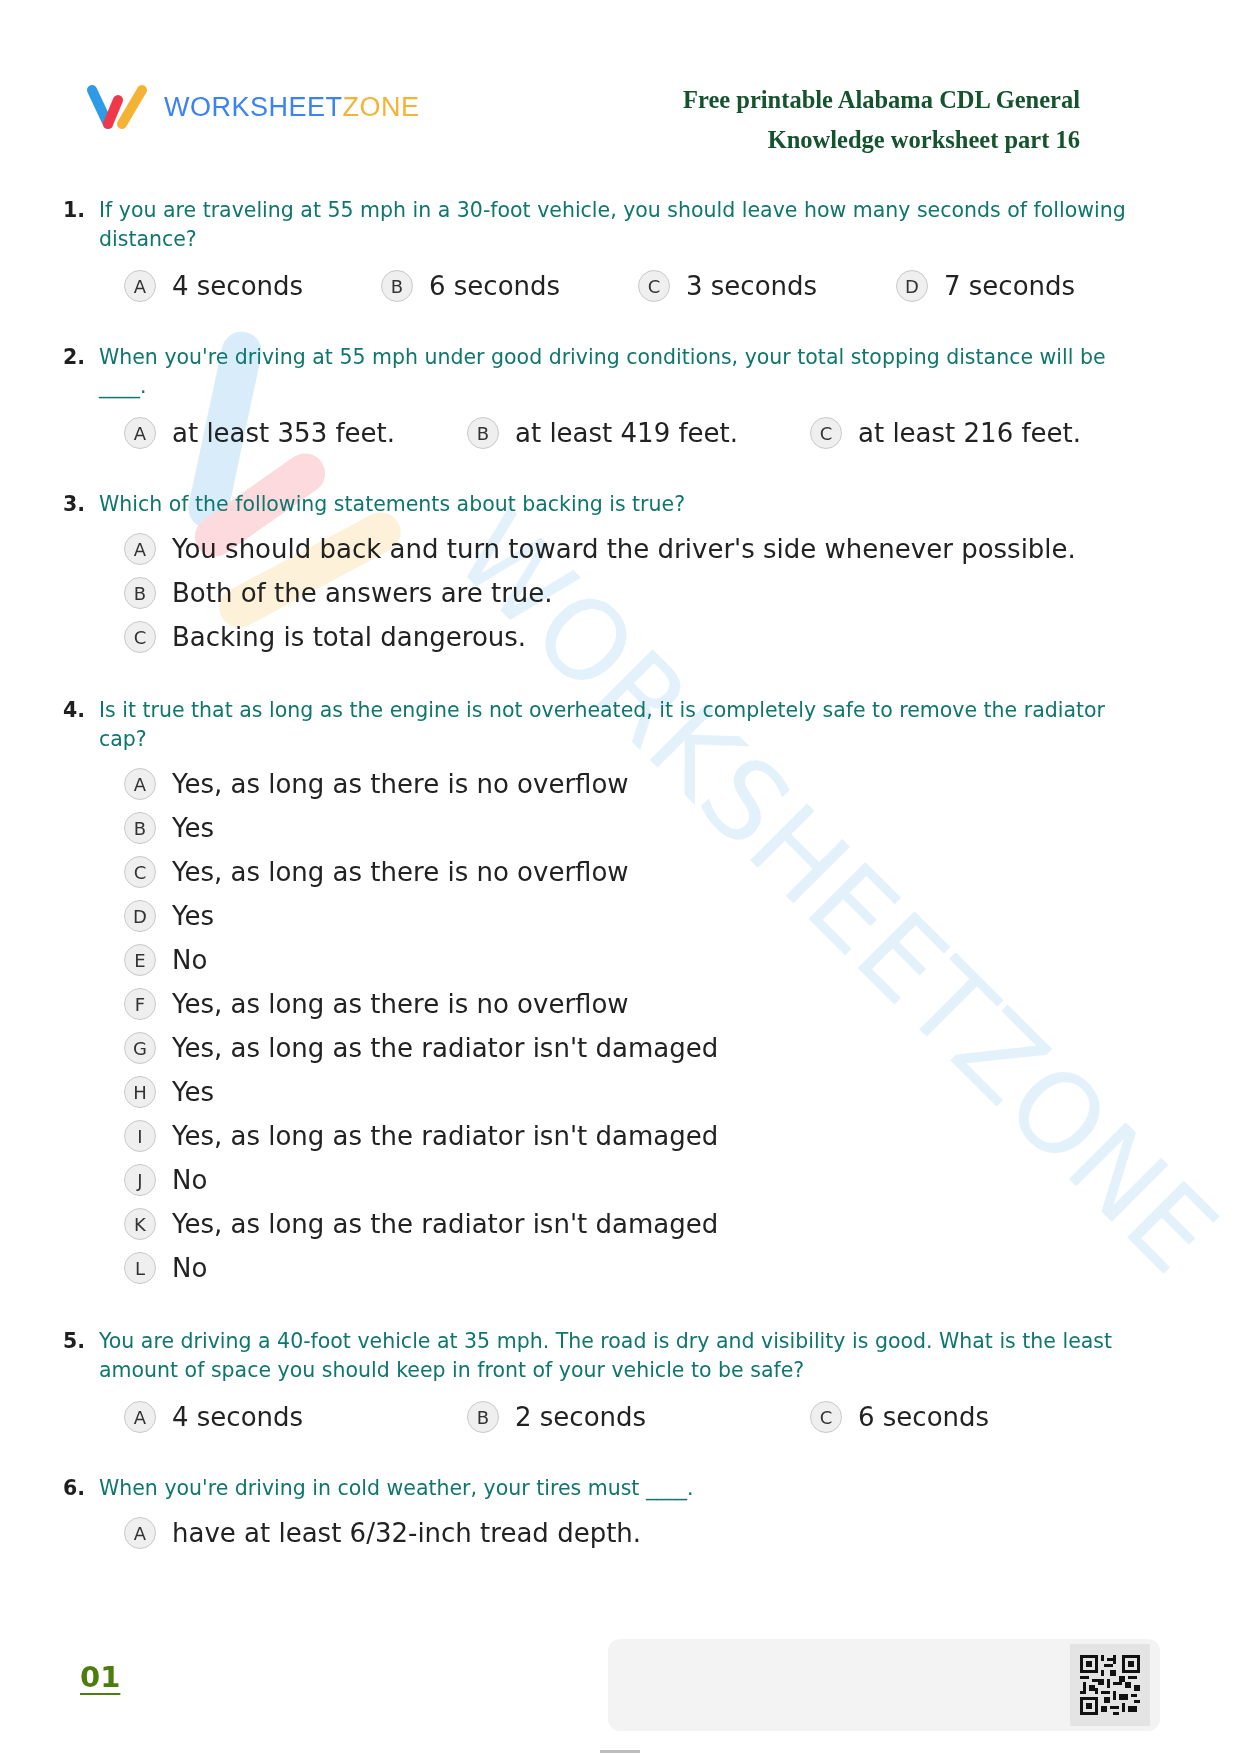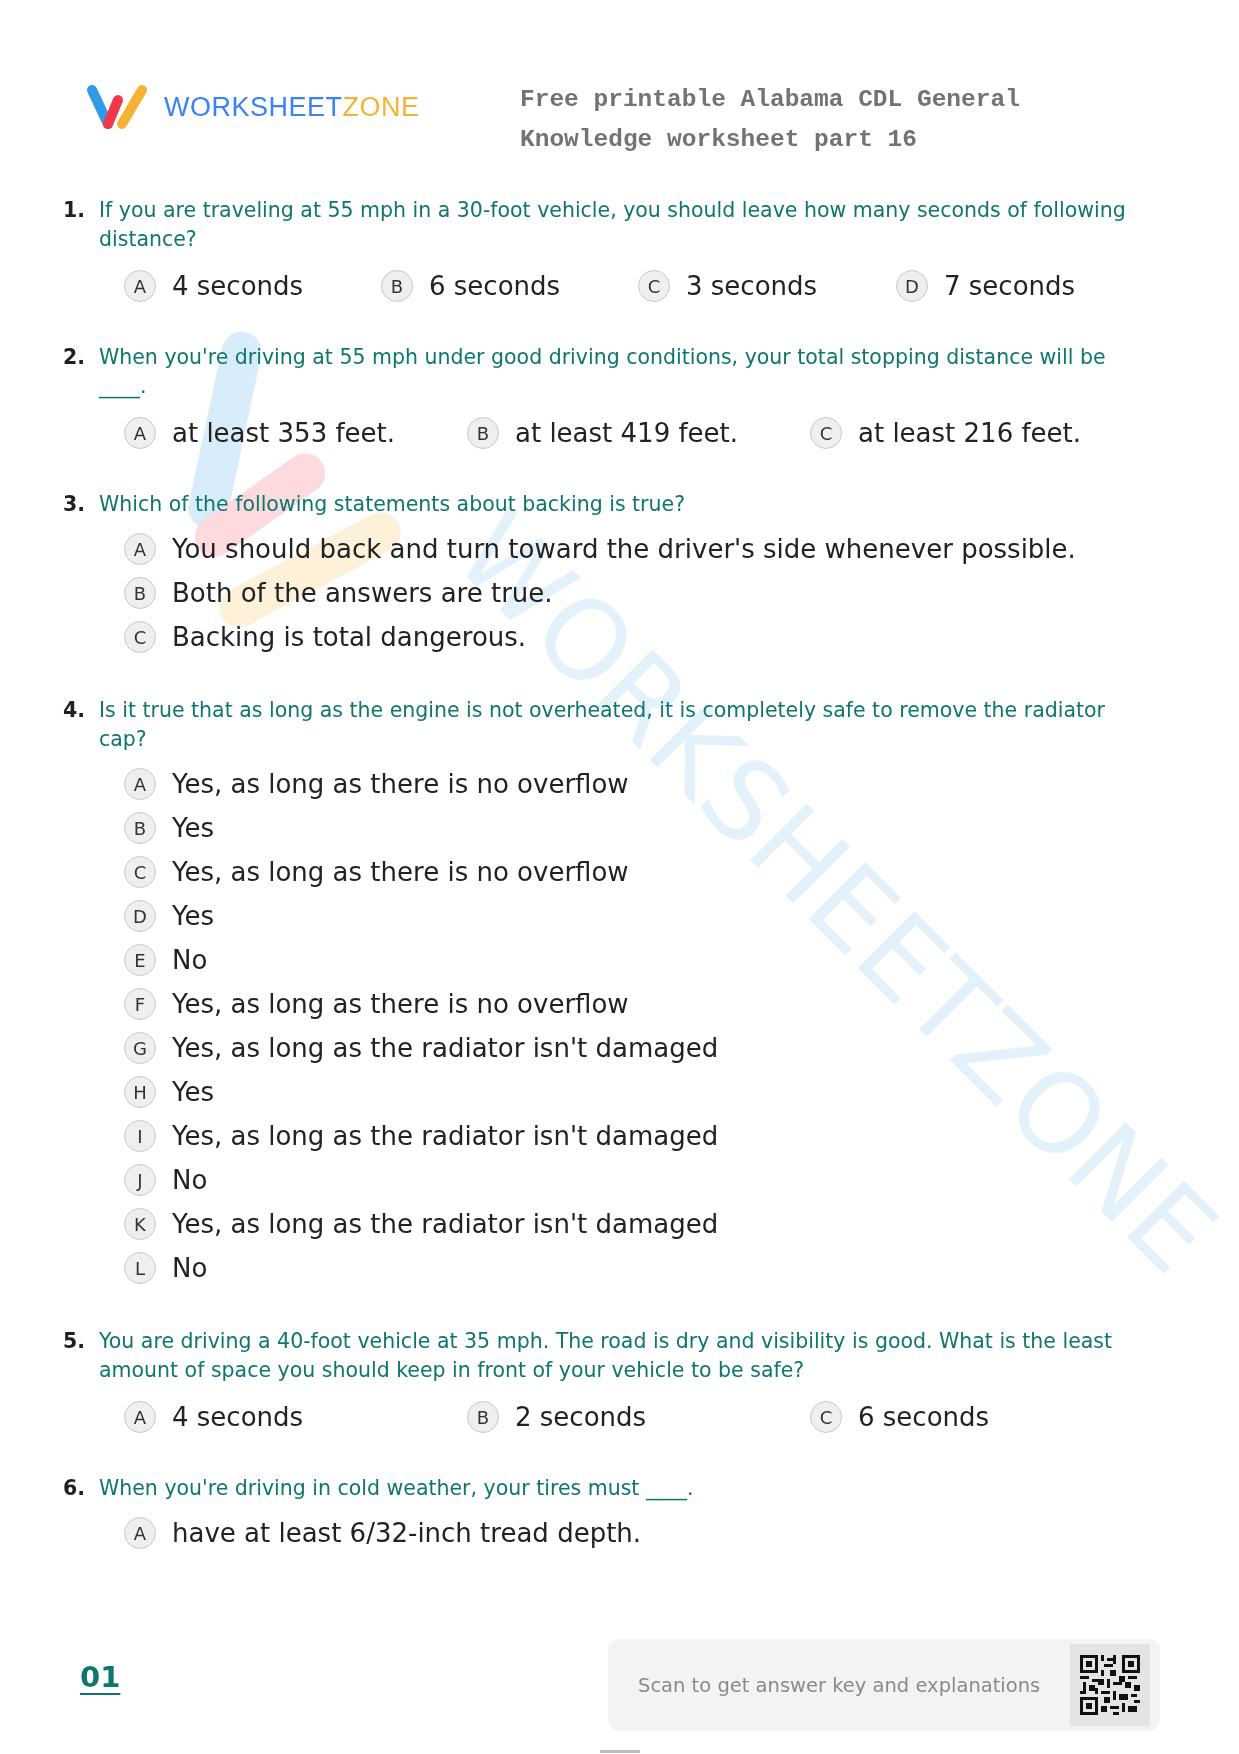--- a/index.html
+++ b/index.html
@@ -9,39 +9,39 @@
     }
     .watermark { position: absolute; left: 0; top: 0; width: 1239px; height: 1754px; pointer-events: none; z-index: 0; }
     .page { position: relative; z-index: 1; }
     .header { position: absolute; left: 0; top: 0; width: 1239px; height: 170px; }
     .logo { position: absolute; left: 84px; top: 82px; height: 50px; display: flex; align-items: center; }
     .logo-mark { width: 68px; height: 50px; margin-right: 12px; }
     .logo-text { font-family: "Liberation Sans", sans-serif; font-size: 27px; letter-spacing: 0.5px; font-weight: 400; }
     .logo-text .w { color: #3b82f6; }
     .logo-text .z { color: #f5b335; text-align: center; }
     .title {
-      position: absolute; left: 520px; top: 80px; width: 560px; text-align: left;
-      font-family: Liberation Mono, monospace; font-weight: bold; font-size: 24.5px; line-height: 40px; color: #737373;
+      position: absolute; left: 520px; top: 80px; width: 560px; text-align: right;
+      font-family: Liberation Serif, serif; font-weight: bold; font-size: 24.5px; line-height: 40px; color: #14532d;
     }
     .question { position: absolute; left: 0; width: 1239px; }
     .q-head { display: flex; font-size: 20.5px; line-height: 29px; }
     .q-num { width: 40px; text-align: right; margin-left: 45px; margin-right: 14px; font-weight: bold; }
     .q-text { width: 1050px; color: #0f766e; }
     .opts-row { position: relative; height: 40px; margin-top: 14px; }
     .opt { position: absolute; display: flex; align-items: center; height: 36px; }
     .badge {
       width: 32px; height: 32px; border-radius: 50%; background: #efefef; border: 1px solid #c9c9c9;
       display: flex; align-items: center; justify-content: center; font-size: 18px; color: #333; box-sizing: border-box;
       margin-right: 16px;
     }
     .opt-text { font-size: 26px; color: #222; white-space: nowrap; }
     .opts-col { margin-top: 12px; }
     .opts-col .opt { position: relative; margin-left: 124px; height: 36px; margin-bottom: 8px; }
     .footer-num {
-      position: absolute; left: 80px; top: 1660px; font-weight: bold; font-size: 29px; color: #0f766e;
+      position: absolute; left: 80px; top: 1660px; font-weight: bold; font-size: 29px; color: #4d7c0f;
       text-decoration: underline; text-decoration-thickness: 2px; text-underline-offset: 6px;
     }
     .scan-box {
       position: absolute; left: 608px; top: 1639px; width: 552px; height: 92px; background: #f3f3f3;
       border-radius: 12px; display: flex; align-items: center;
     }
     .scan-text { margin-left: 30px; font-size: 19.5px; color: #8a8a8a; width: 420px; }
     .qr { position: absolute; right: 10px; top: 5px; width: 80px; height: 82px; background: #e4e4e4; display: flex; align-items: center; justify-content: center; }
     .bottom-mark { position: absolute; left: 600px; top: 1750px; width: 40px; height: 3px; background: #bdbdbd; }
   </style>
@@ -229,21 +229,20 @@
     <div class="opts-col">
       <div class="opt">
         <span class="badge">A</span>
         <span class="opt-text">have at least 6/32-inch tread depth.</span>
       </div>
     </div>
   </div>
 
   <div class="footer-num">01</div>
   <div class="scan-box">
-    <span class="scan-text">Scan to get answer key and explanations</span>
     <div class="qr">
       <svg width="66" height="68" viewBox="0 0 22 22" shape-rendering="crispEdges">
         <rect x="0" y="0" width="22" height="22" fill="#e4e4e4"></rect>
         <g fill="#111">
           <rect x="1" y="1" width="6" height="6"></rect>
             <rect x="2" y="2" width="4" height="4" fill="#e4e4e4"></rect>
             <rect x="3" y="3" width="2" height="2"></rect>
           <rect x="15" y="1" width="6" height="6"></rect>
             <rect x="16" y="2" width="4" height="4" fill="#e4e4e4"></rect>
             <rect x="17" y="3" width="2" height="2"></rect>

